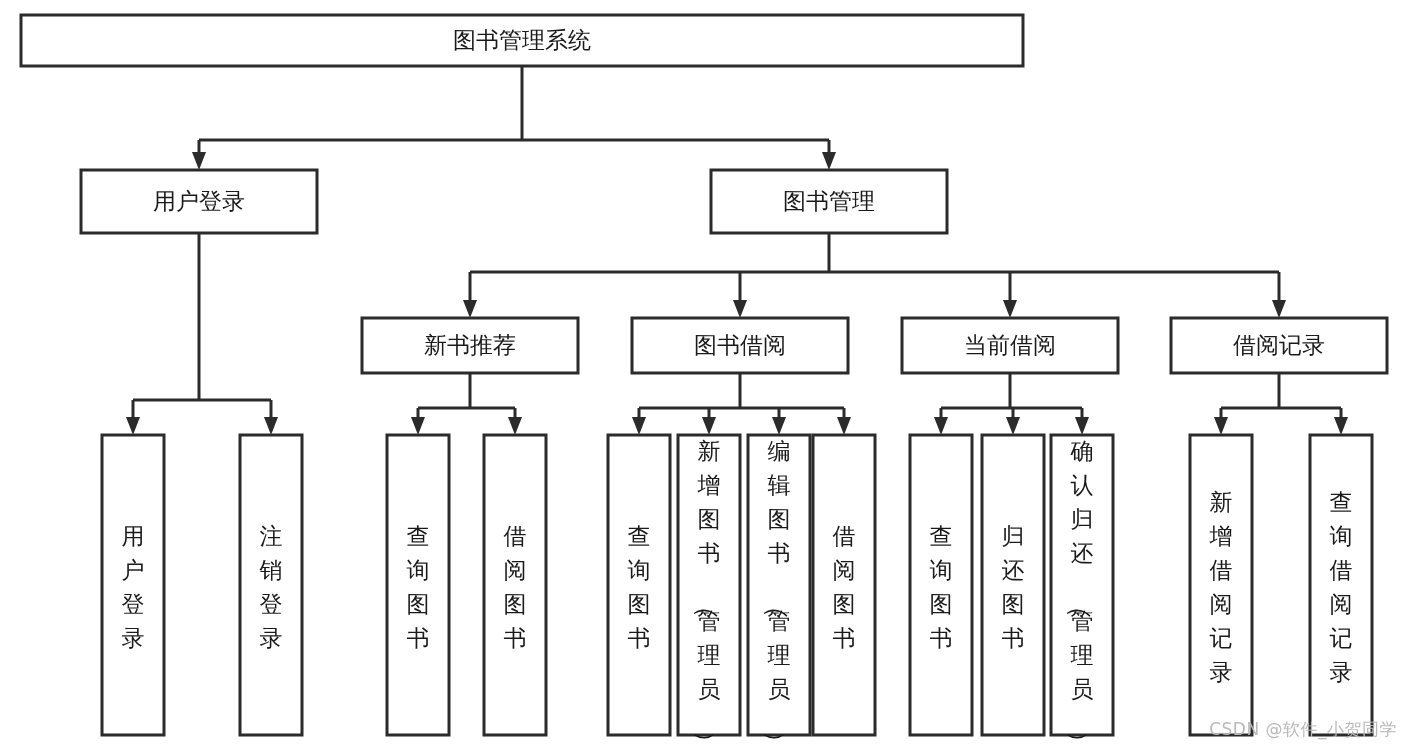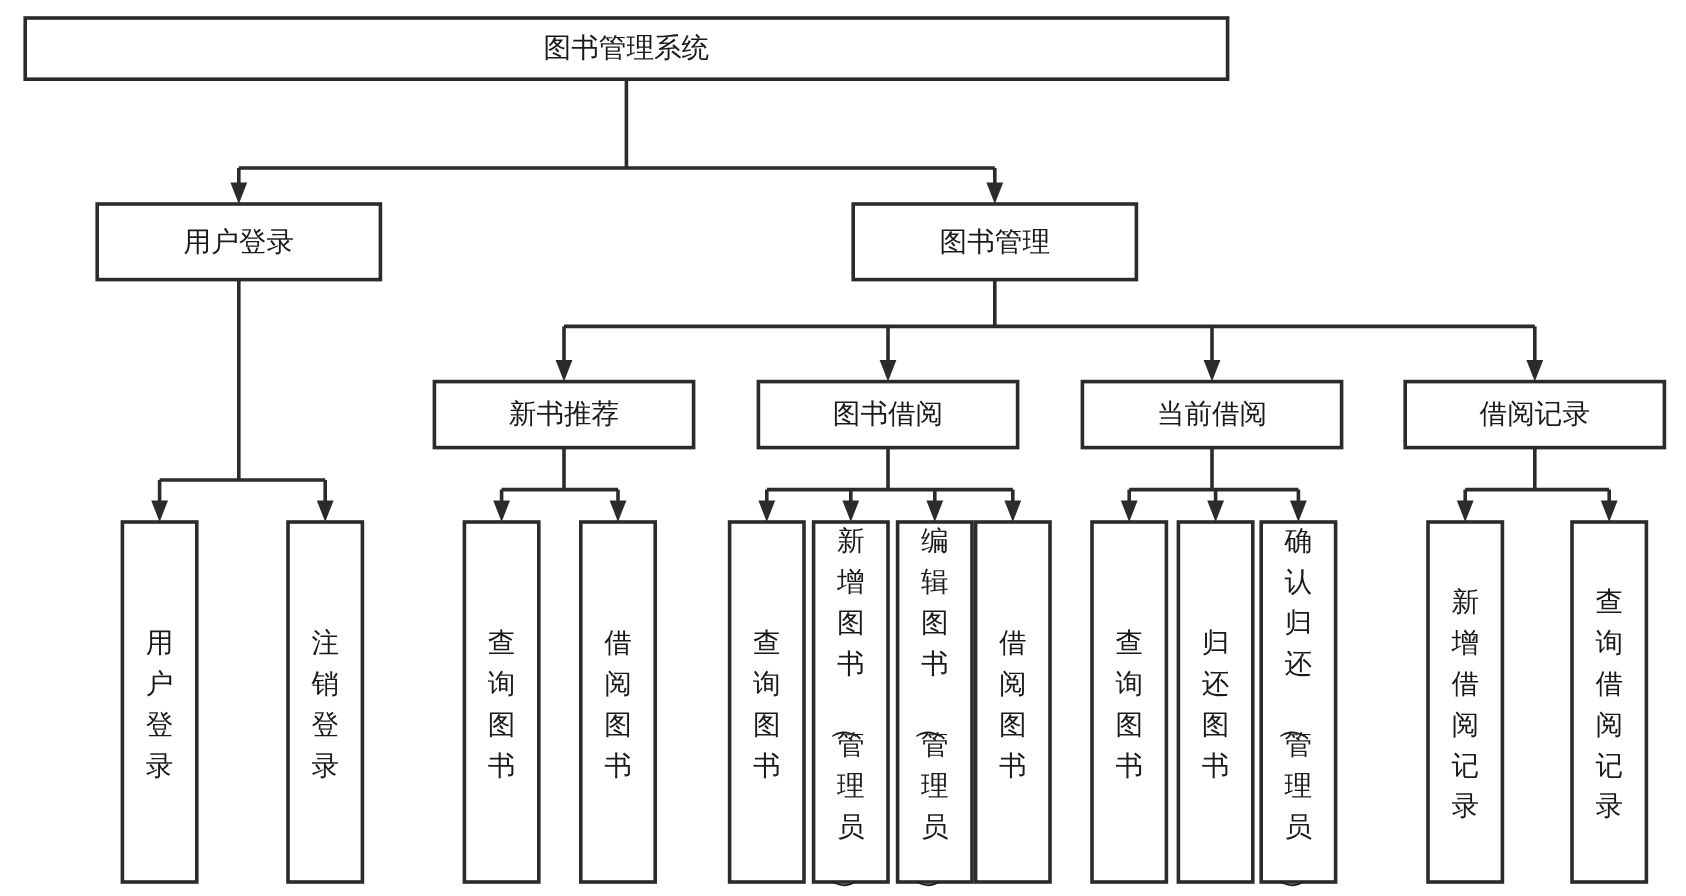--- a/index.html
+++ b/index.html
@@ -170,13 +170,14 @@
         <g>
           <rect x="1190" y="435" width="62" height="300" class="node-rect" rx="0"></rect>
           <text x="1221" y="509.52" class="leaf-label"><tspan x="1221" dy="0">新</tspan><tspan x="1221" dy="34">增</tspan><tspan x="1221" dy="34">借</tspan><tspan x="1221" dy="34">阅</tspan><tspan x="1221" dy="34">记</tspan><tspan x="1221" dy="34">录</tspan></text>
         </g>
         <g>
           <rect x="1310" y="435" width="62" height="300" class="node-rect" rx="0"></rect>
           <text x="1341" y="509.52" class="leaf-label"><tspan x="1341" dy="0">查</tspan><tspan x="1341" dy="34">询</tspan><tspan x="1341" dy="34">借</tspan><tspan x="1341" dy="34">阅</tspan><tspan x="1341" dy="34">记</tspan><tspan x="1341" dy="34">录</tspan></text>
         </g>
       </g>
   </svg>
+  <div class="watermark">CSDN @软件_小贺同学</div>
 </div>
 
 </body></html>

